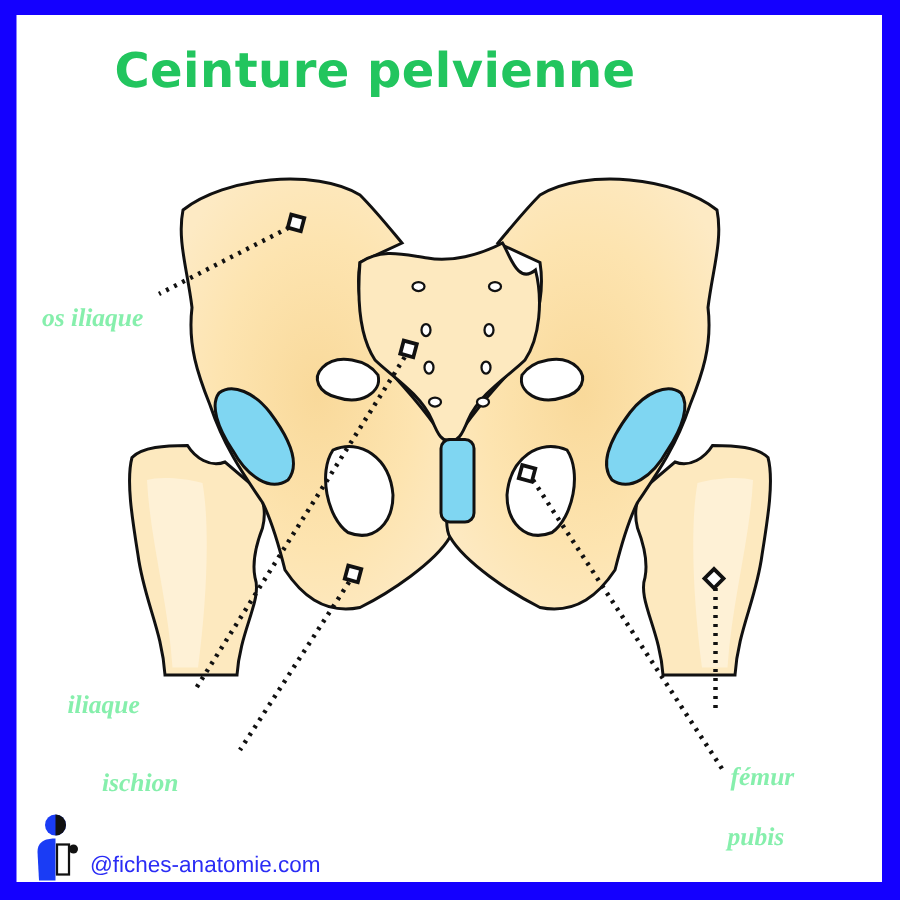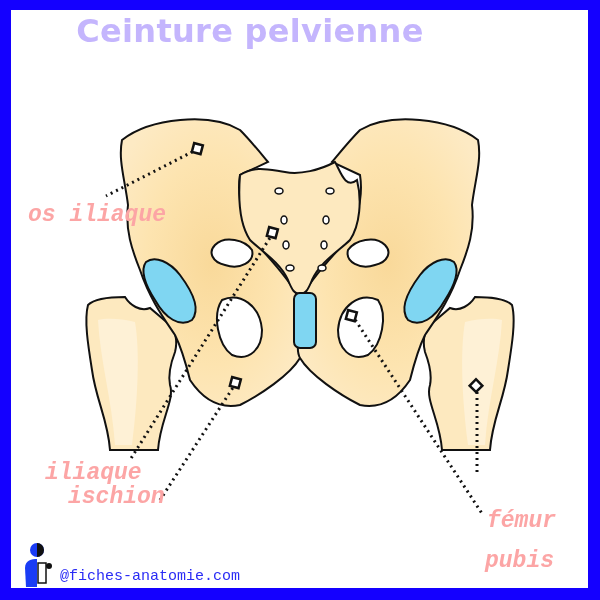--- a/index.html
+++ b/index.html
@@ -1,23 +1,23 @@
 <!DOCTYPE html>
 <html><head>
 <meta charset="utf-8">
 <style>
   html, body { margin:0; padding:0; }
   body { width:600px; height:600px; background:#1400ff; position:relative; overflow:hidden; }
   .frame { position:absolute; left:11px; top:10px; width:577px; height:578px; background:#ffffff; }
-  .title { position:absolute; left:0; top:12px; width:500px; text-align:center;
-           font-family:"DejaVu Sans", sans-serif; font-weight:bold; font-size:32px; color:#c4b5fd; letter-spacing:0.3px; }
+  .title { position:absolute; left:0; top:28px; width:500px; text-align:center;
+           font-family:"DejaVu Sans", sans-serif; font-weight:bold; font-size:32px; color:#22c55e; letter-spacing:0.3px; }
   svg.diagram { position:absolute; left:0; top:0; }
-  .label { position:absolute; font-family:Liberation Mono, monospace; font-weight:bold; font-style:italic;
-           font-size:23px; color:#fca5a5; }
-  .footer { position:absolute; left:60px; top:568px; font-family:Liberation Mono, monospace;
+  .label { position:absolute; font-family:Liberation Serif, serif; font-weight:bold; font-style:italic;
+           font-size:17px; color:#86efac; }
+  .footer { position:absolute; left:60px; top:568px; font-family:Liberation Sans, sans-serif;
             font-size:15px; color:#2a2cf5; }
   .logo { position:absolute; left:20px; top:540px; width:36px; height:48px; }
 </style>
 </head>
 <body>
 
 <div class="frame"></div>
 <div class="title">Ceinture pelvienne</div>
 
 <svg class="diagram" width="600" height="600" viewBox="0 0 600 600">
@@ -86,21 +86,21 @@
     <rect x="193" y="144" width="9" height="9" transform="rotate(15 197 148)"></rect>
     <rect x="268" y="228" width="9" height="9" transform="rotate(15 272 232)"></rect>
     <rect x="231" y="378" width="9" height="9" transform="rotate(15 235 382)"></rect>
     <rect x="347" y="311" width="9" height="9" transform="rotate(15 351 315)"></rect>
     <rect x="472" y="381" width="9" height="9" transform="rotate(45 476 385)"></rect>
   </g>
 </svg>
 
 <div class="label" style="left:28px;top:202px;">os iliaque</div>
 <div class="label" style="left:45px;top:460px;">iliaque</div>
-<div class="label" style="left:68px;top:484px;text-align:right;">ischion</div>
+<div class="label" style="left:68px;top:512px;text-align:right;">ischion</div>
 <div class="label" style="left:487px;top:508px;">fémur</div>
 <div class="label" style="left:485px;top:548px;">pubis</div>
 
 <svg class="logo" viewBox="0 0 36 48">
   <circle cx="17" cy="10" r="7" fill="#1a3cf5"></circle>
   <path d="M17,3 A7,7 0 0,1 17,17 Z" fill="#111"></path>
   <path d="M5,28 C5,20 12,19 17,19 L17,47 L6,47 Z" fill="#1a3cf5"></path>
   <rect x="18" y="23" width="8" height="20" fill="#fff" stroke="#111" stroke-width="1.5"></rect>
   <circle cx="29" cy="26" r="3" fill="#111"></circle>
 </svg>

